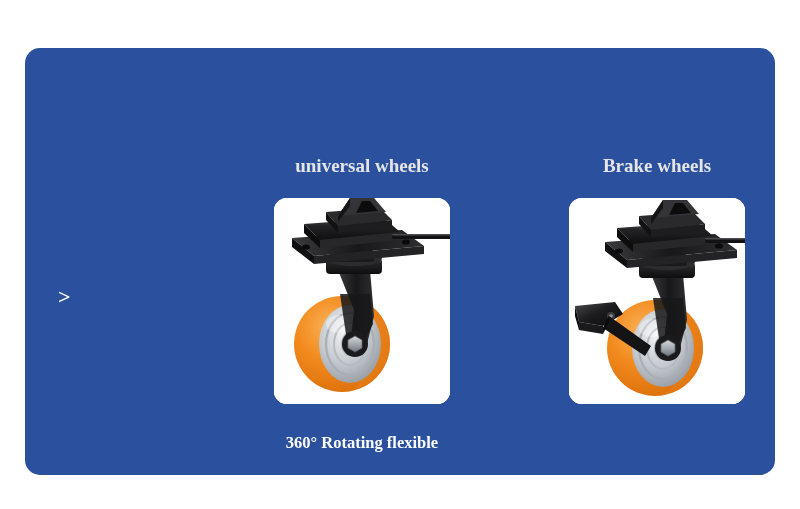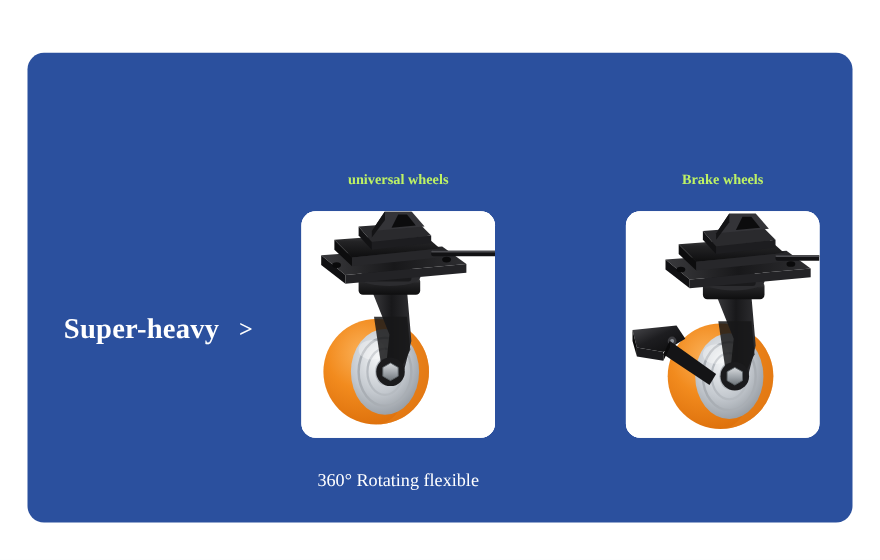--- a/index.html
+++ b/index.html
@@ -52,22 +52,22 @@
   .col {
     position: absolute;
     top: 108px;
     width: 190px;
     text-align: center;
   }
   #col-universal { left: 242px; }
   #col-brake     { left: 537px; }
 
   .col-title {
-    color: #bef264;
-    font-size: 13px;
+    color: #e5e5e5;
+    font-size: 19px;
     font-weight: bold;
     line-height: 1;
     white-space: nowrap;
     font-family: Liberation Serif, serif;
   }
 
   .photo-card {
     position: relative;
     width: 176px;
     height: 206px;
@@ -80,36 +80,35 @@
     position: absolute;
     inset: 0;
     border-radius: 13px;
     overflow: hidden;
     background: #ffffff;
   }
 
   .col-caption {
     color: #ffffff;
     font-size: 16.5px;
-    font-weight: normal;
+    font-weight: bold;
     line-height: 1;
     margin-top: 31px;
     white-space: nowrap;
   }
 
   
   .caster-svg { display: block; }
 </style>
 </head>
 <body>
 
 <div id="banner">
 
   <div id="headline">
-    <span class="htext">Super-heavy</span>
     <span class="harrow">&gt;</span>
   </div>
 
   <div class="col" id="col-universal">
 
     <div class="col-title">universal wheels</div>
 
     <div class="photo-card">
       <div class="photo-clip">
         <svg class="caster-svg" width="176" height="206" viewBox="0 0 176 206">

